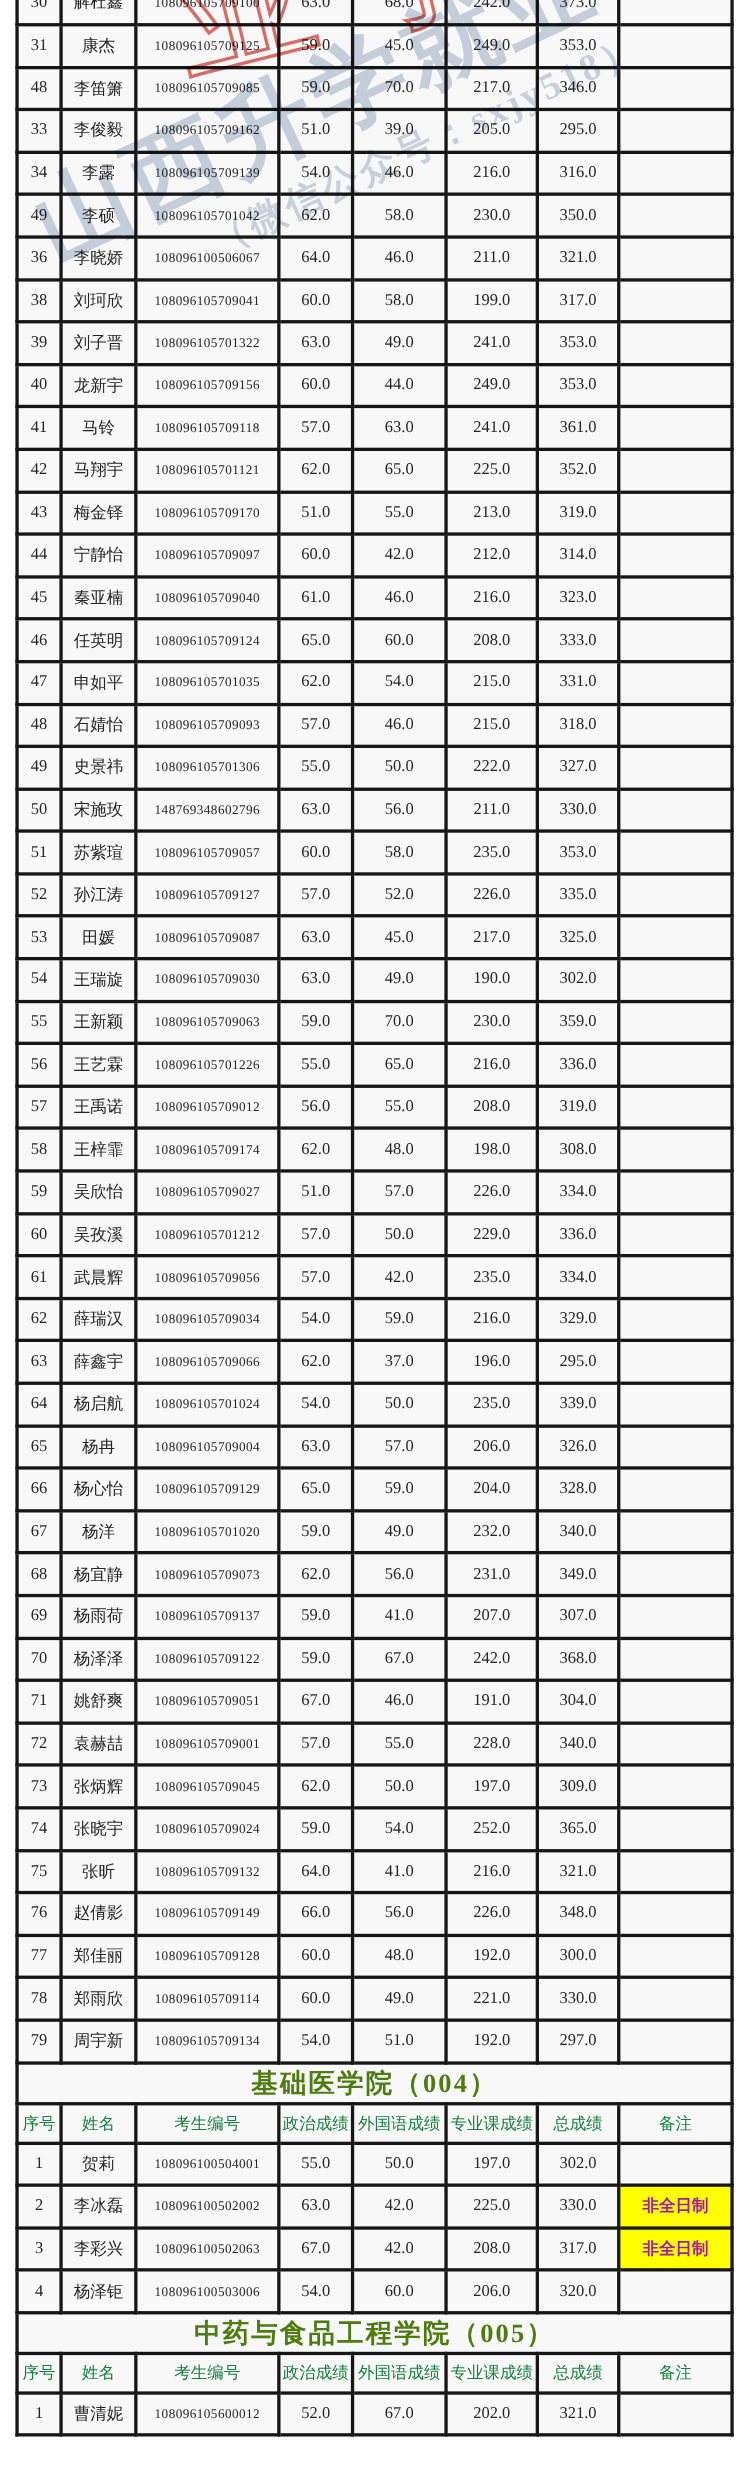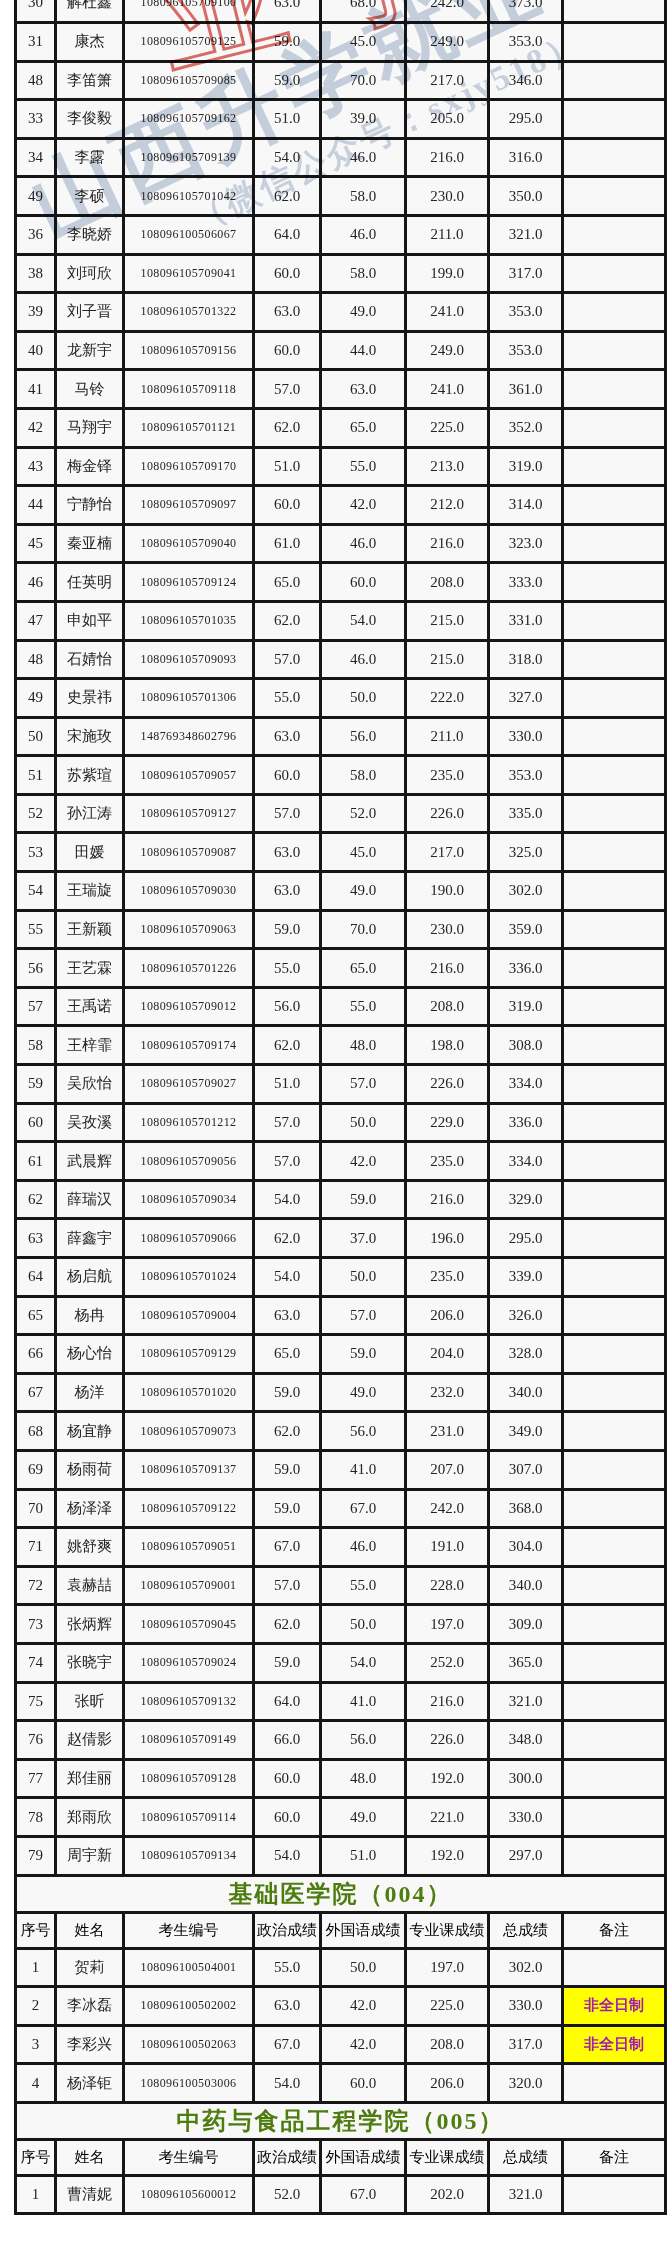--- a/index.html
+++ b/index.html
@@ -14,21 +14,21 @@
     font-size:15px;color:#242424;padding:0;
   }
   tr.data{height:38.6px;}
   tr.partial{height:21px;}
   tr.partial td{border-top:none;}
   tr.partial .ci{display:block;height:21px;overflow:hidden;line-height:4px;}
   td.cid{letter-spacing:0.4px;font-size:12px;}
   tr.sect{height:37px;}
   tr.sect td{font-size:24px;font-weight:bold;letter-spacing:2px;color:#4d7c0f;}
   tr.colhead{height:36px;}
-  tr.colhead td{font-size:15px;color:#000000;}
+  tr.colhead td{font-size:15px;color:#15803d;}
   td.hl{background:#ffff00;color:#a21caf;font-weight:bold;}
   
   .wm{position:absolute;pointer-events:none;white-space:nowrap;mix-blend-mode:multiply;z-index:5;}
   .wm-main{
     left:12px;top:158px;transform:rotate(-25deg);transform-origin:0 0;
     font-size:86px;font-weight:bold;letter-spacing:6px;opacity:0.5;
   }
   .wm-sub{
     display:block;font-size:34px;font-weight:bold;letter-spacing:3px;margin:-6px 0 0 138px;opacity:0.95;
   }

